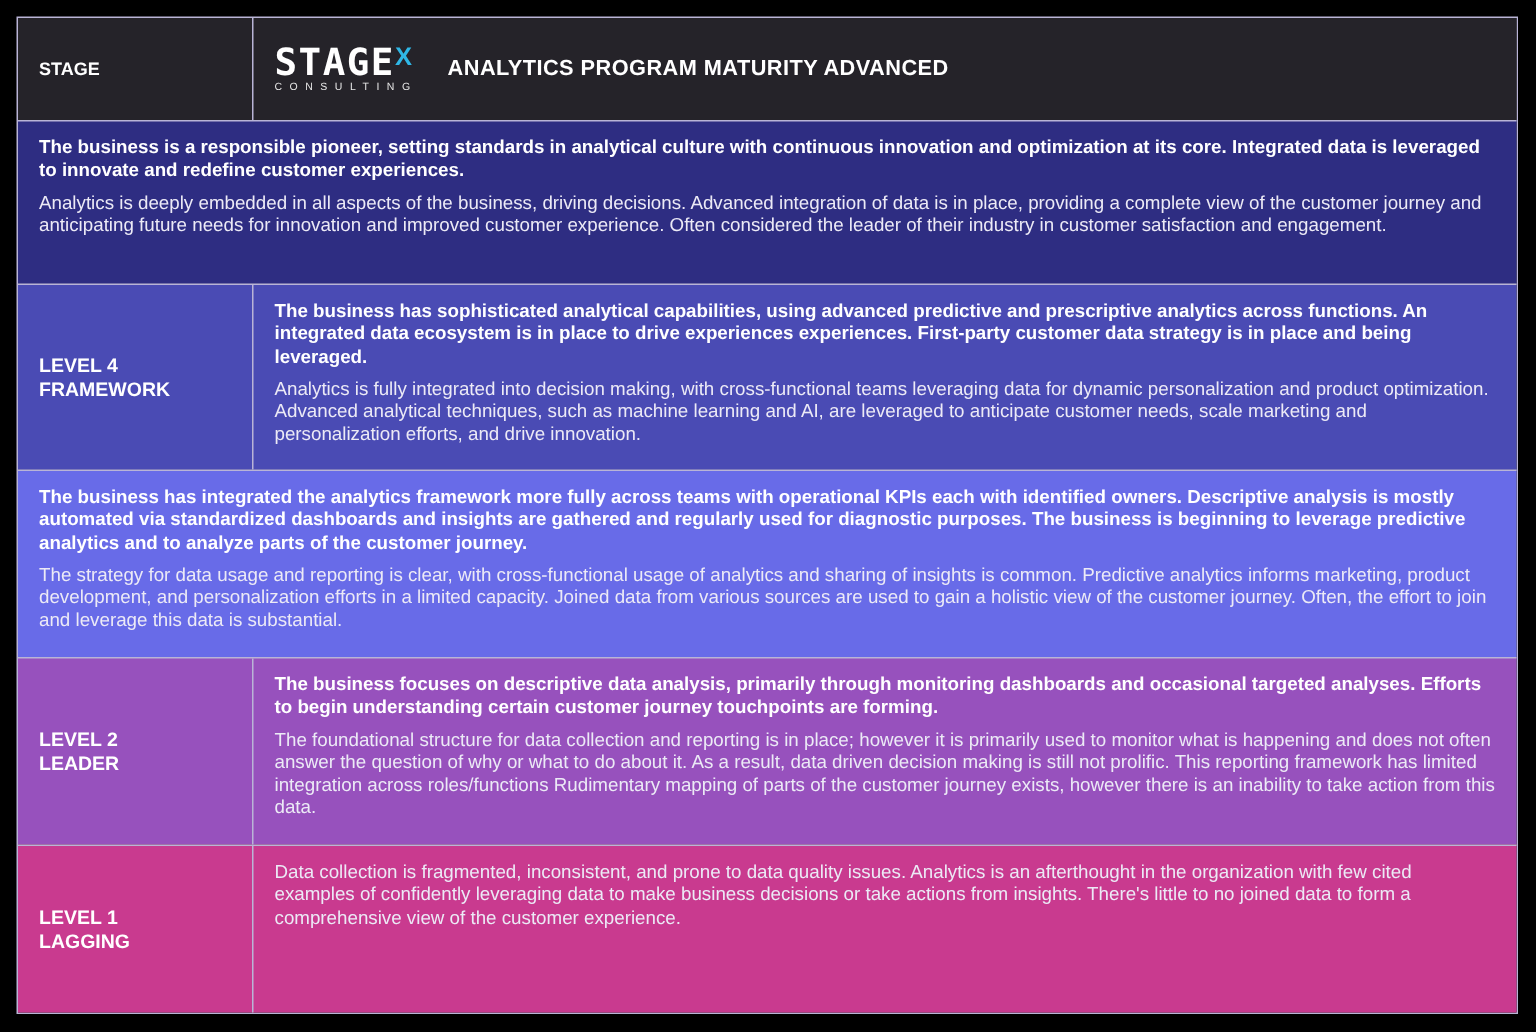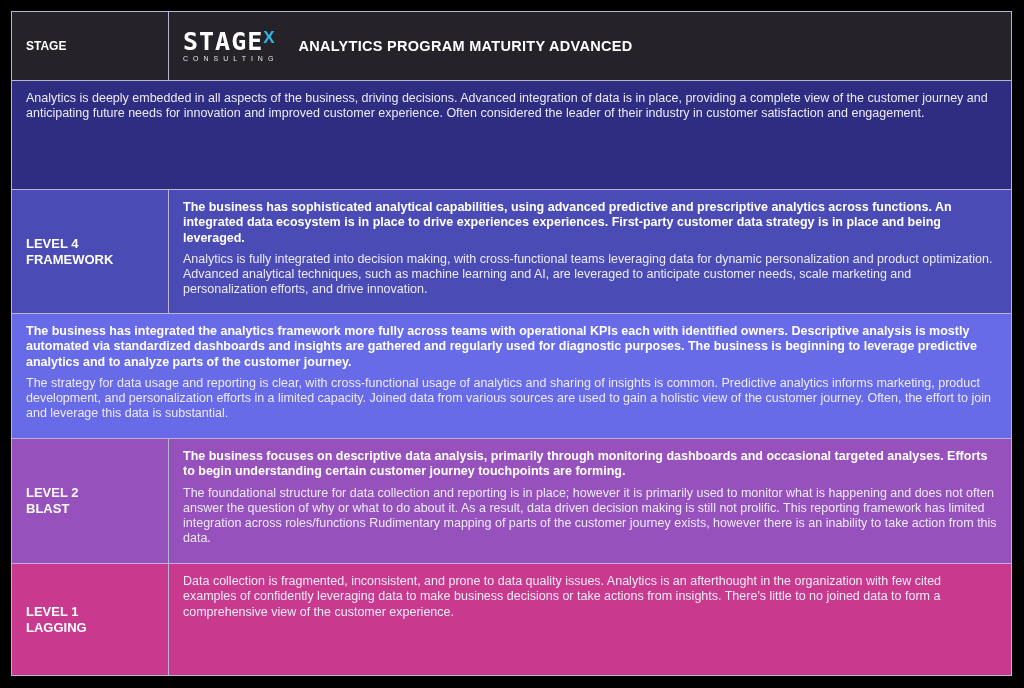--- a/index.html
+++ b/index.html
@@ -43,20 +43,21 @@
       <div class="logo">
         <div class="logo-main"><span>STAGE</span><span class="logo-x">X</span></div>
         <div class="logo-sub">CONSULTING</div>
       </div>
       <div class="page-title">ANALYTICS PROGRAM MATURITY ADVANCED</div>
     </div>
   </div>
 
   <div class="row r5" style="background:#2e2d82">
     <div class="desc">
+      <div class="bold-text">The business is a responsible pioneer, setting standards in analytical culture with continuous innovation and optimization at its core. Integrated data is leveraged to innovate and redefine customer experiences.</div>
       <div class="plain-text">Analytics is deeply embedded in all aspects of the business, driving decisions. Advanced integration of data is in place, providing a complete view of the customer journey and anticipating future needs for innovation and improved customer experience. Often considered the leader of their industry in customer satisfaction and engagement.</div>
     </div>
   </div>
 
   <div class="row r4" style="background:#4a4bb4">
     <div class="stage">
       <div>LEVEL 4</div>
       <div>FRAMEWORK</div>
     </div>
     <div class="desc">
@@ -68,21 +69,21 @@
   <div class="row r3" style="background:#686be8">
     <div class="desc">
       <div class="bold-text">The business has integrated the analytics framework more fully across teams with operational KPIs each with identified owners. Descriptive analysis is mostly automated via standardized dashboards and insights are gathered and regularly used for diagnostic purposes. The business is beginning to leverage predictive analytics and to analyze parts of the customer journey.</div>
       <div class="plain-text">The strategy for data usage and reporting is clear, with cross-functional usage of analytics and sharing of insights is common. Predictive analytics informs marketing, product development, and personalization efforts in a limited capacity. Joined data from various sources are used to gain a holistic view of the customer journey. Often, the effort to join and leverage this data is substantial.</div>
     </div>
   </div>
 
   <div class="row r2" style="background:#9751bd">
     <div class="stage">
       <div>LEVEL 2</div>
-      <div>BLAST</div>
+      <div>LEADER</div>
     </div>
     <div class="desc">
       <div class="bold-text">The business focuses on descriptive data analysis, primarily through monitoring dashboards and occasional targeted analyses. Efforts to begin understanding certain customer journey touchpoints are forming.</div>
       <div class="plain-text">The foundational structure for data collection and reporting is in place; however it is primarily used to monitor what is happening and does not often answer the question of why or what to do about it. As a result, data driven decision making is still not prolific. This reporting framework has limited integration across roles/functions Rudimentary mapping of parts of the customer journey exists, however there is an inability to take action from this data.</div>
     </div>
   </div>
 
   <div class="row r1" style="background:#c93a8f">
     <div class="stage">
       <div>LEVEL 1</div>

